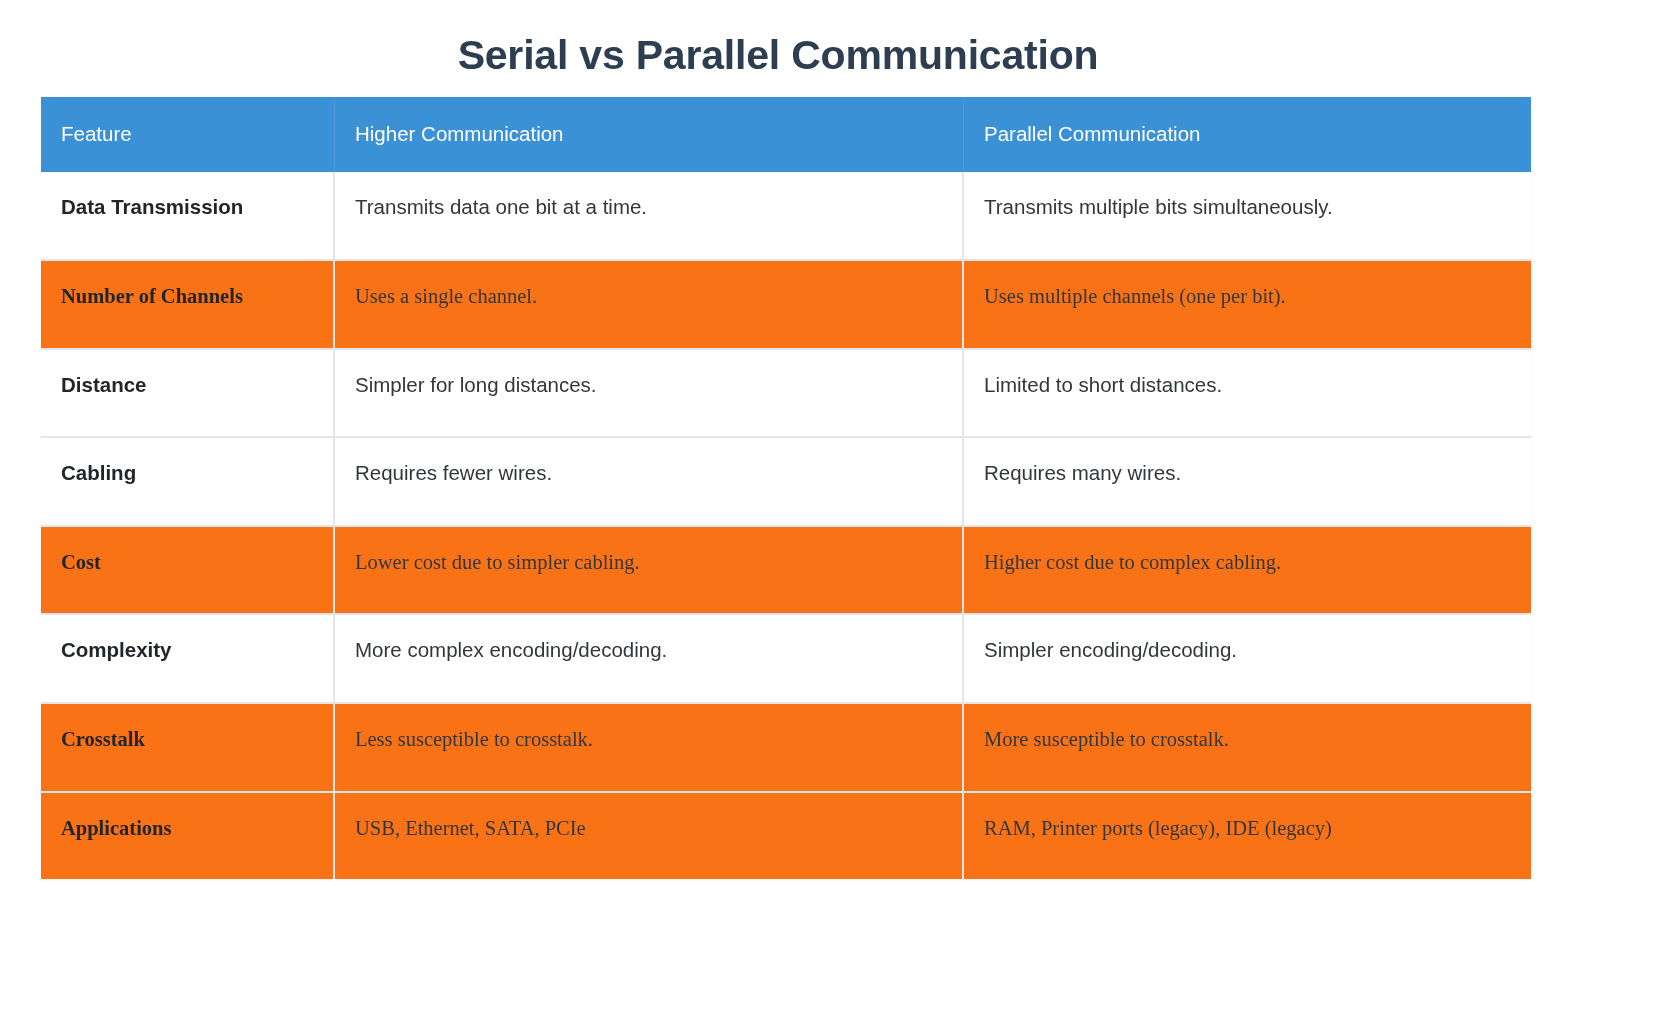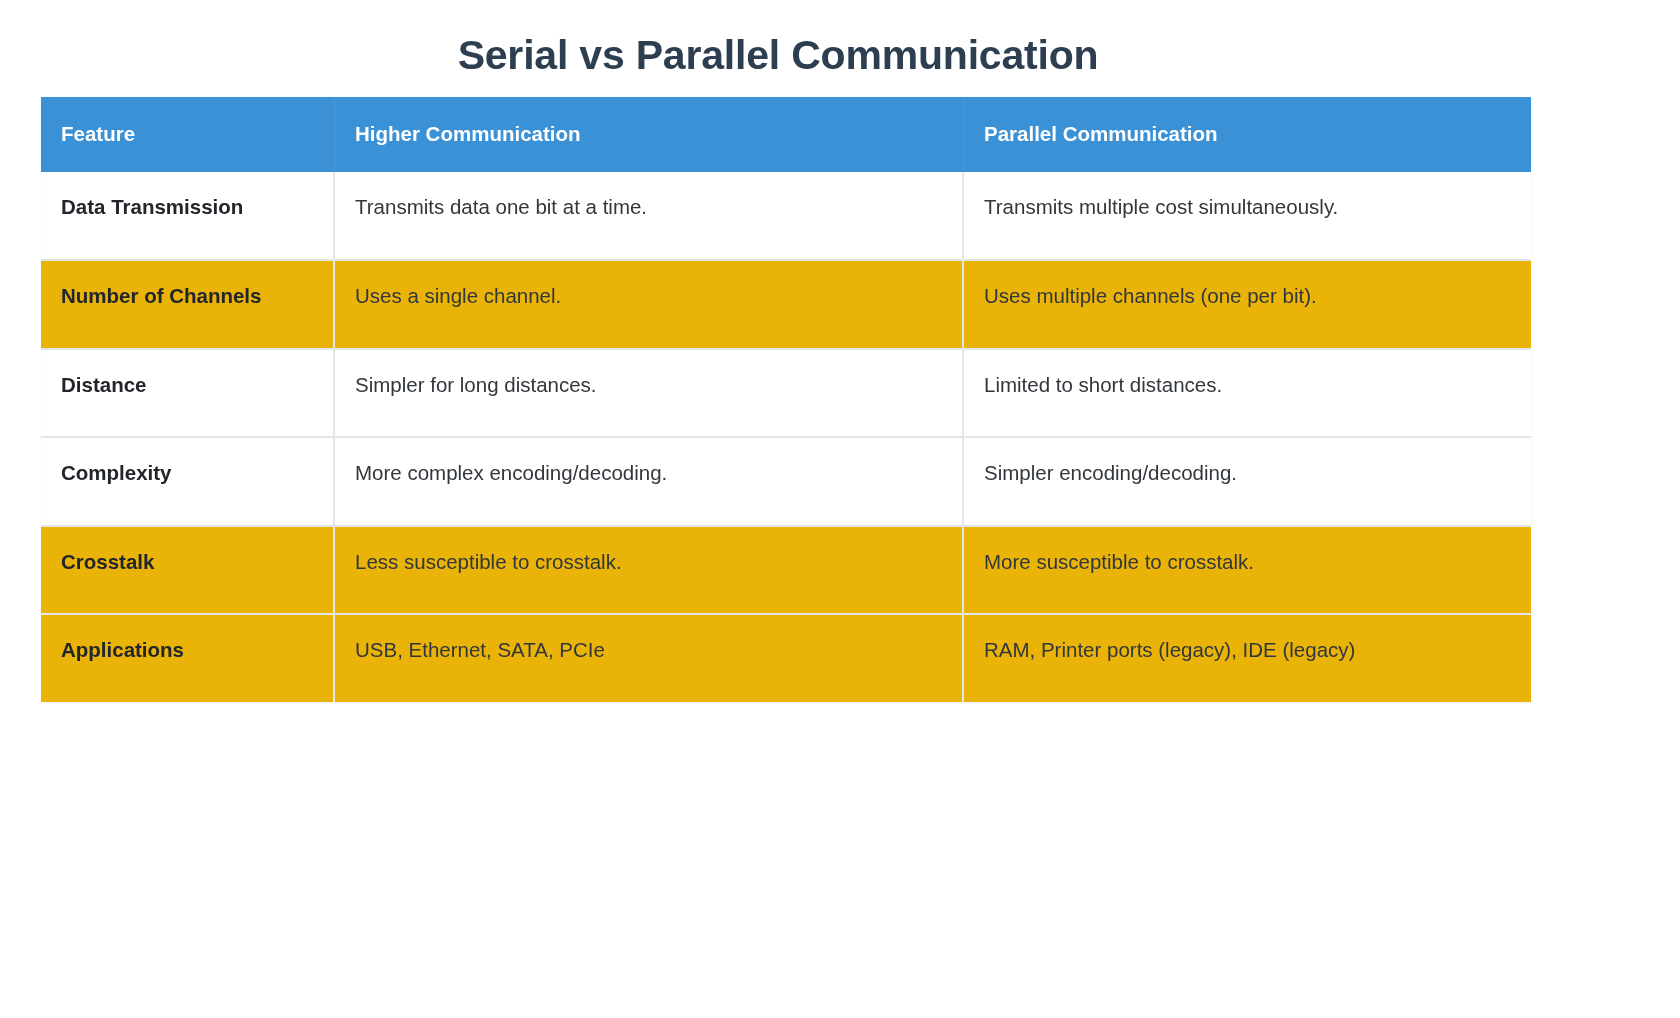--- a/index.html
+++ b/index.html
@@ -45,21 +45,21 @@
     box-shadow: 0 1px 2px rgba(0,0,0,0.06);
   }
   table.compare col.c-feature { width: 294px; }
   table.compare col.c-serial  { width: 629px; }
   table.compare col.c-parallel{ width: 567px; }
 
   table.compare thead th {
     background: #3b91d6;
     color: #ffffff;
     font-size: 20.5px;
-    font-weight: bold;
+    font-weight: normal;
     text-align: left;
     padding: 25px 20px 26px 20px;
     vertical-align: middle;
     border-right: 1px solid #4c9bd9;
     box-sizing: border-box;
     white-space: nowrap;
   }
   table.compare thead th:last-child {
     border-right: none;
   }
@@ -81,21 +81,22 @@
     border-bottom: none;
   }
   table.compare tbody td.feature-cell {
     font-weight: bold;
     color: #22262a;
   }
   table.compare tbody tr.row-odd td {
     background: #ffffff;
   }
   table.compare tbody tr.row-even td {
-    background: #eab308;
+    background: #f97316;
+    font-family: Liberation Serif, serif;
   }
 </style>
 </head>
 <body>
 
 <div class="page">
 
   <h1 class="page-title">Serial vs Parallel Communication</h1>
 
   <div class="table-wrap">
@@ -109,31 +110,41 @@
         <tr>
           <th>Feature</th>
           <th>Higher Communication</th>
           <th>Parallel Communication</th>
         </tr>
       </thead>
       <tbody id="table-body">
           <tr class="row-odd">
             <td class="feature-cell">Data Transmission</td>
             <td>Transmits data one bit at a time.</td>
-            <td>Transmits multiple cost simultaneously.</td>
+            <td>Transmits multiple bits simultaneously.</td>
           </tr>
           <tr class="row-even">
             <td class="feature-cell">Number of Channels</td>
             <td>Uses a single channel.</td>
             <td>Uses multiple channels (one per bit).</td>
           </tr>
           <tr class="row-odd">
             <td class="feature-cell">Distance</td>
             <td>Simpler for long distances.</td>
             <td>Limited to short distances.</td>
+          </tr>
+          <tr class="row-odd">
+            <td class="feature-cell">Cabling</td>
+            <td>Requires fewer wires.</td>
+            <td>Requires many wires.</td>
+          </tr>
+          <tr class="row-even">
+            <td class="feature-cell">Cost</td>
+            <td>Lower cost due to simpler cabling.</td>
+            <td>Higher cost due to complex cabling.</td>
           </tr>
           <tr class="row-odd">
             <td class="feature-cell">Complexity</td>
             <td>More complex encoding/decoding.</td>
             <td>Simpler encoding/decoding.</td>
           </tr>
           <tr class="row-even">
             <td class="feature-cell">Crosstalk</td>
             <td>Less susceptible to crosstalk.</td>
             <td>More susceptible to crosstalk.</td>

